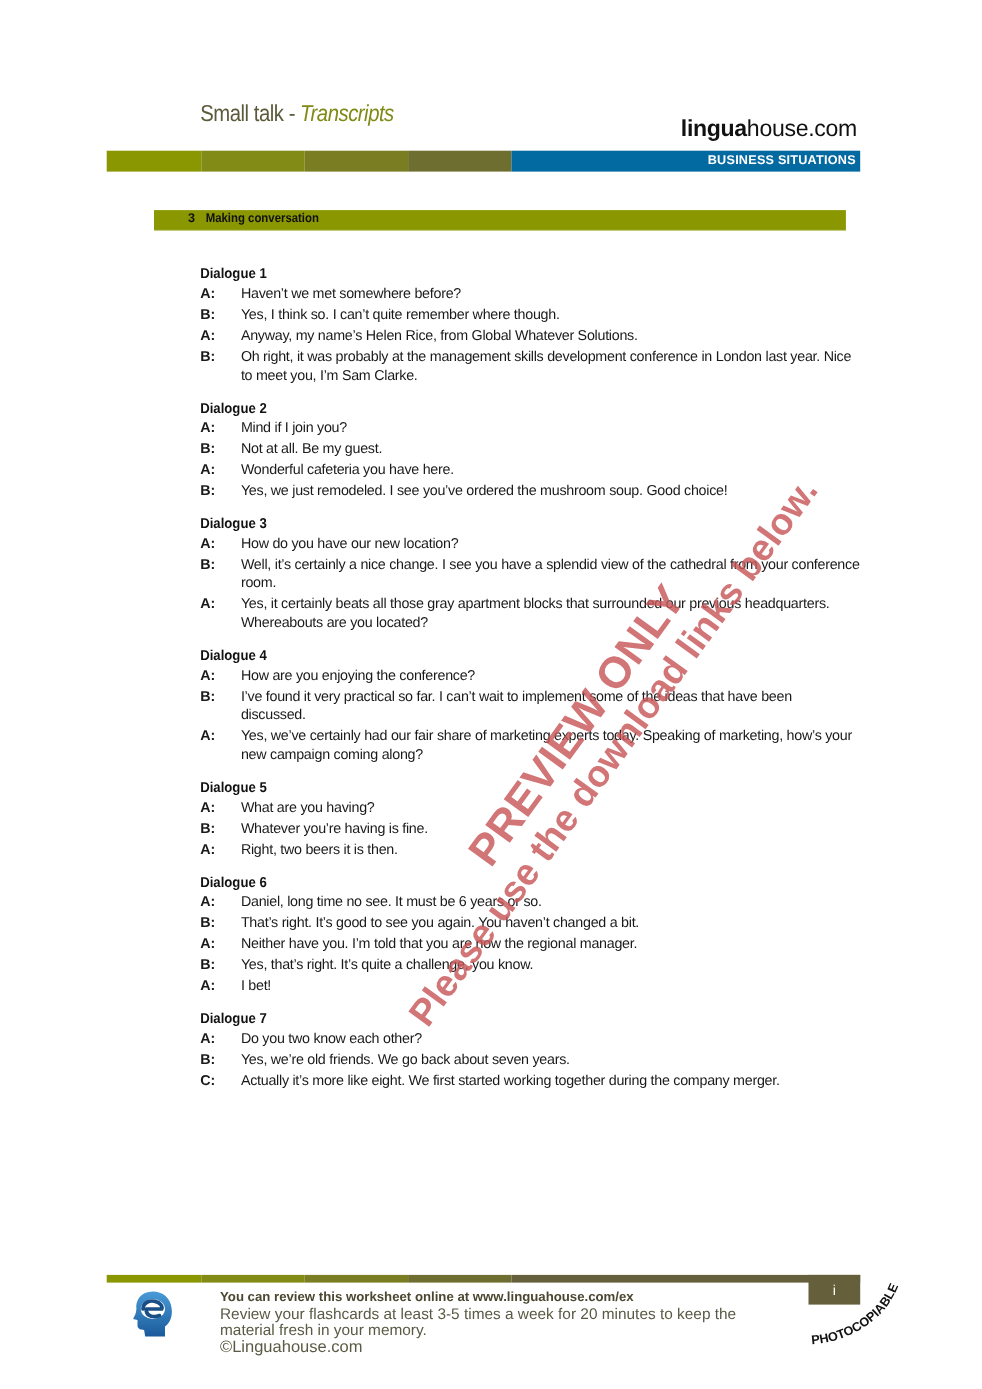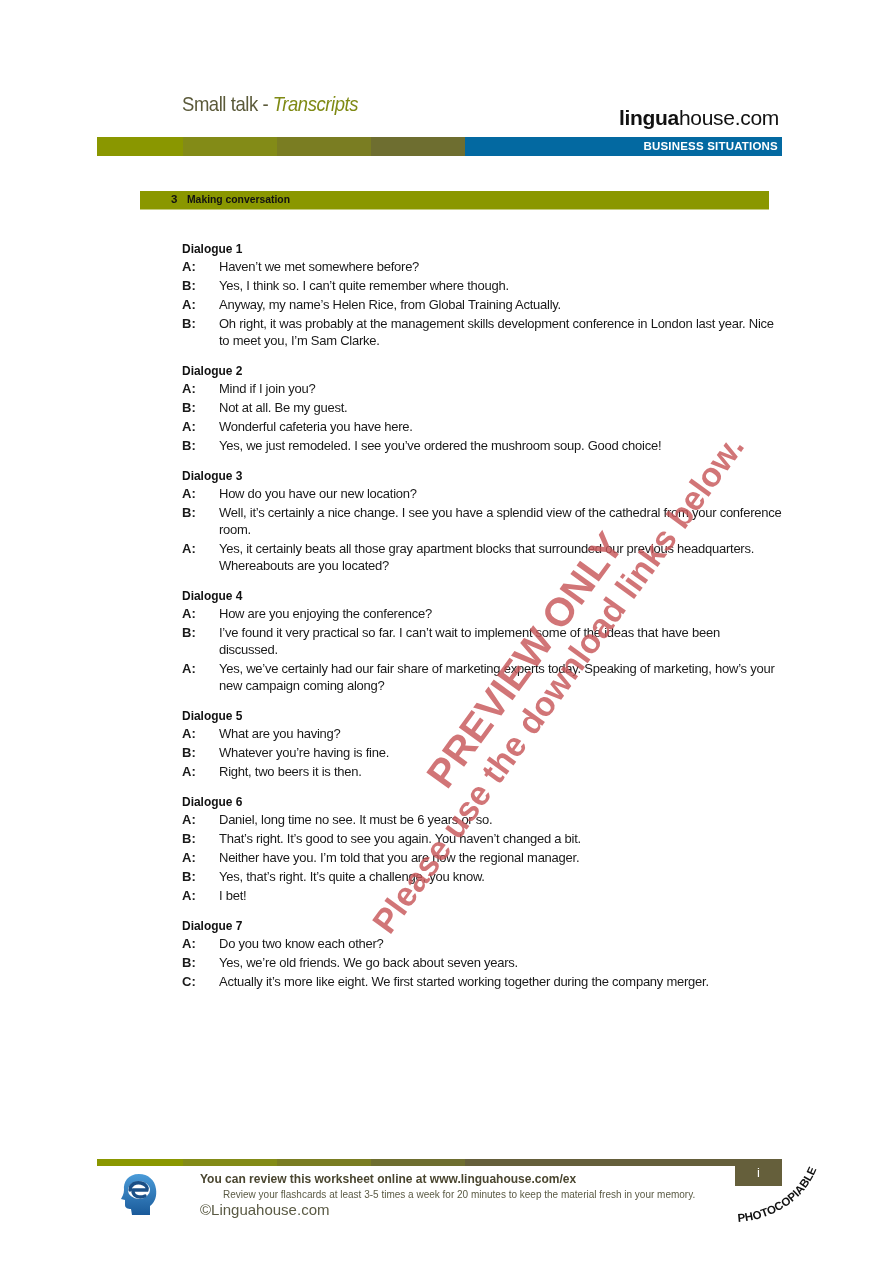--- a/index.html
+++ b/index.html
@@ -39,21 +39,21 @@
                font-weight: bold; pointer-events: none; }
   .watermark .w1 { font-size: 40px; line-height: 44px; display: block; }
   .watermark .w2 { font-size: 34px; line-height: 38px; display: block; }
 
   .footer-bar { position: absolute; left: 97px; top: 1159px; height: 7px; display: flex; }
   .page-num { position: absolute; left: 735px; top: 1159px; width: 47px; height: 27px; background: #655f3b;
               color: #fff; font-size: 13px; text-align: center; line-height: 27px; }
   .footer-logo { position: absolute; left: 120px; top: 1172px; width: 38px; height: 44px; }
   .footer-text { position: absolute; left: 200px; top: 1172px; width: 520px; }
   .footer-text .f1 { font-size: 12px; font-weight: bold; color: #4a4630; display: block; line-height: 15px; }
-  .footer-text .f2 { font-size: 10px; color: #5a5a44; display: block; line-height: 15px; margin-left: 23px; }
+  .footer-text .f2 { font-size: 14px; color: #5a5a44; display: block; line-height: 15px; }
   .footer-text .f3 { font-size: 15px; color: #5a5a44; display: block; line-height: 15px; }
   .photocopiable { position: absolute; left: 732px; top: 1150px; width: 100px; height: 80px; }
 </style>
 </head>
 <body>
 
 <div class="page-title">
   <span>Small talk</span><span> - </span><span class="sub">Transcripts</span>
 </div>
 
@@ -80,21 +80,21 @@
     <div class="line">
         <span class="spk">A:</span>
         <span class="txt">Haven’t we met somewhere before?</span>
       </div>
     <div class="line">
         <span class="spk">B:</span>
         <span class="txt">Yes, I think so. I can’t quite remember where though.</span>
       </div>
     <div class="line">
         <span class="spk">A:</span>
-        <span class="txt">Anyway, my name’s Helen Rice, from Global Training Actually.</span>
+        <span class="txt">Anyway, my name’s Helen Rice, from Global Whatever Solutions.</span>
       </div>
     <div class="line">
         <span class="spk">B:</span>
         <span class="txt">Oh right, it was probably at the management skills development conference in London last year. Nice to meet you, I’m Sam Clarke.</span>
       </div>
   </div>
 
   <div class="dialogue">
     <h3>Dialogue 2</h3>
     <div class="line">

